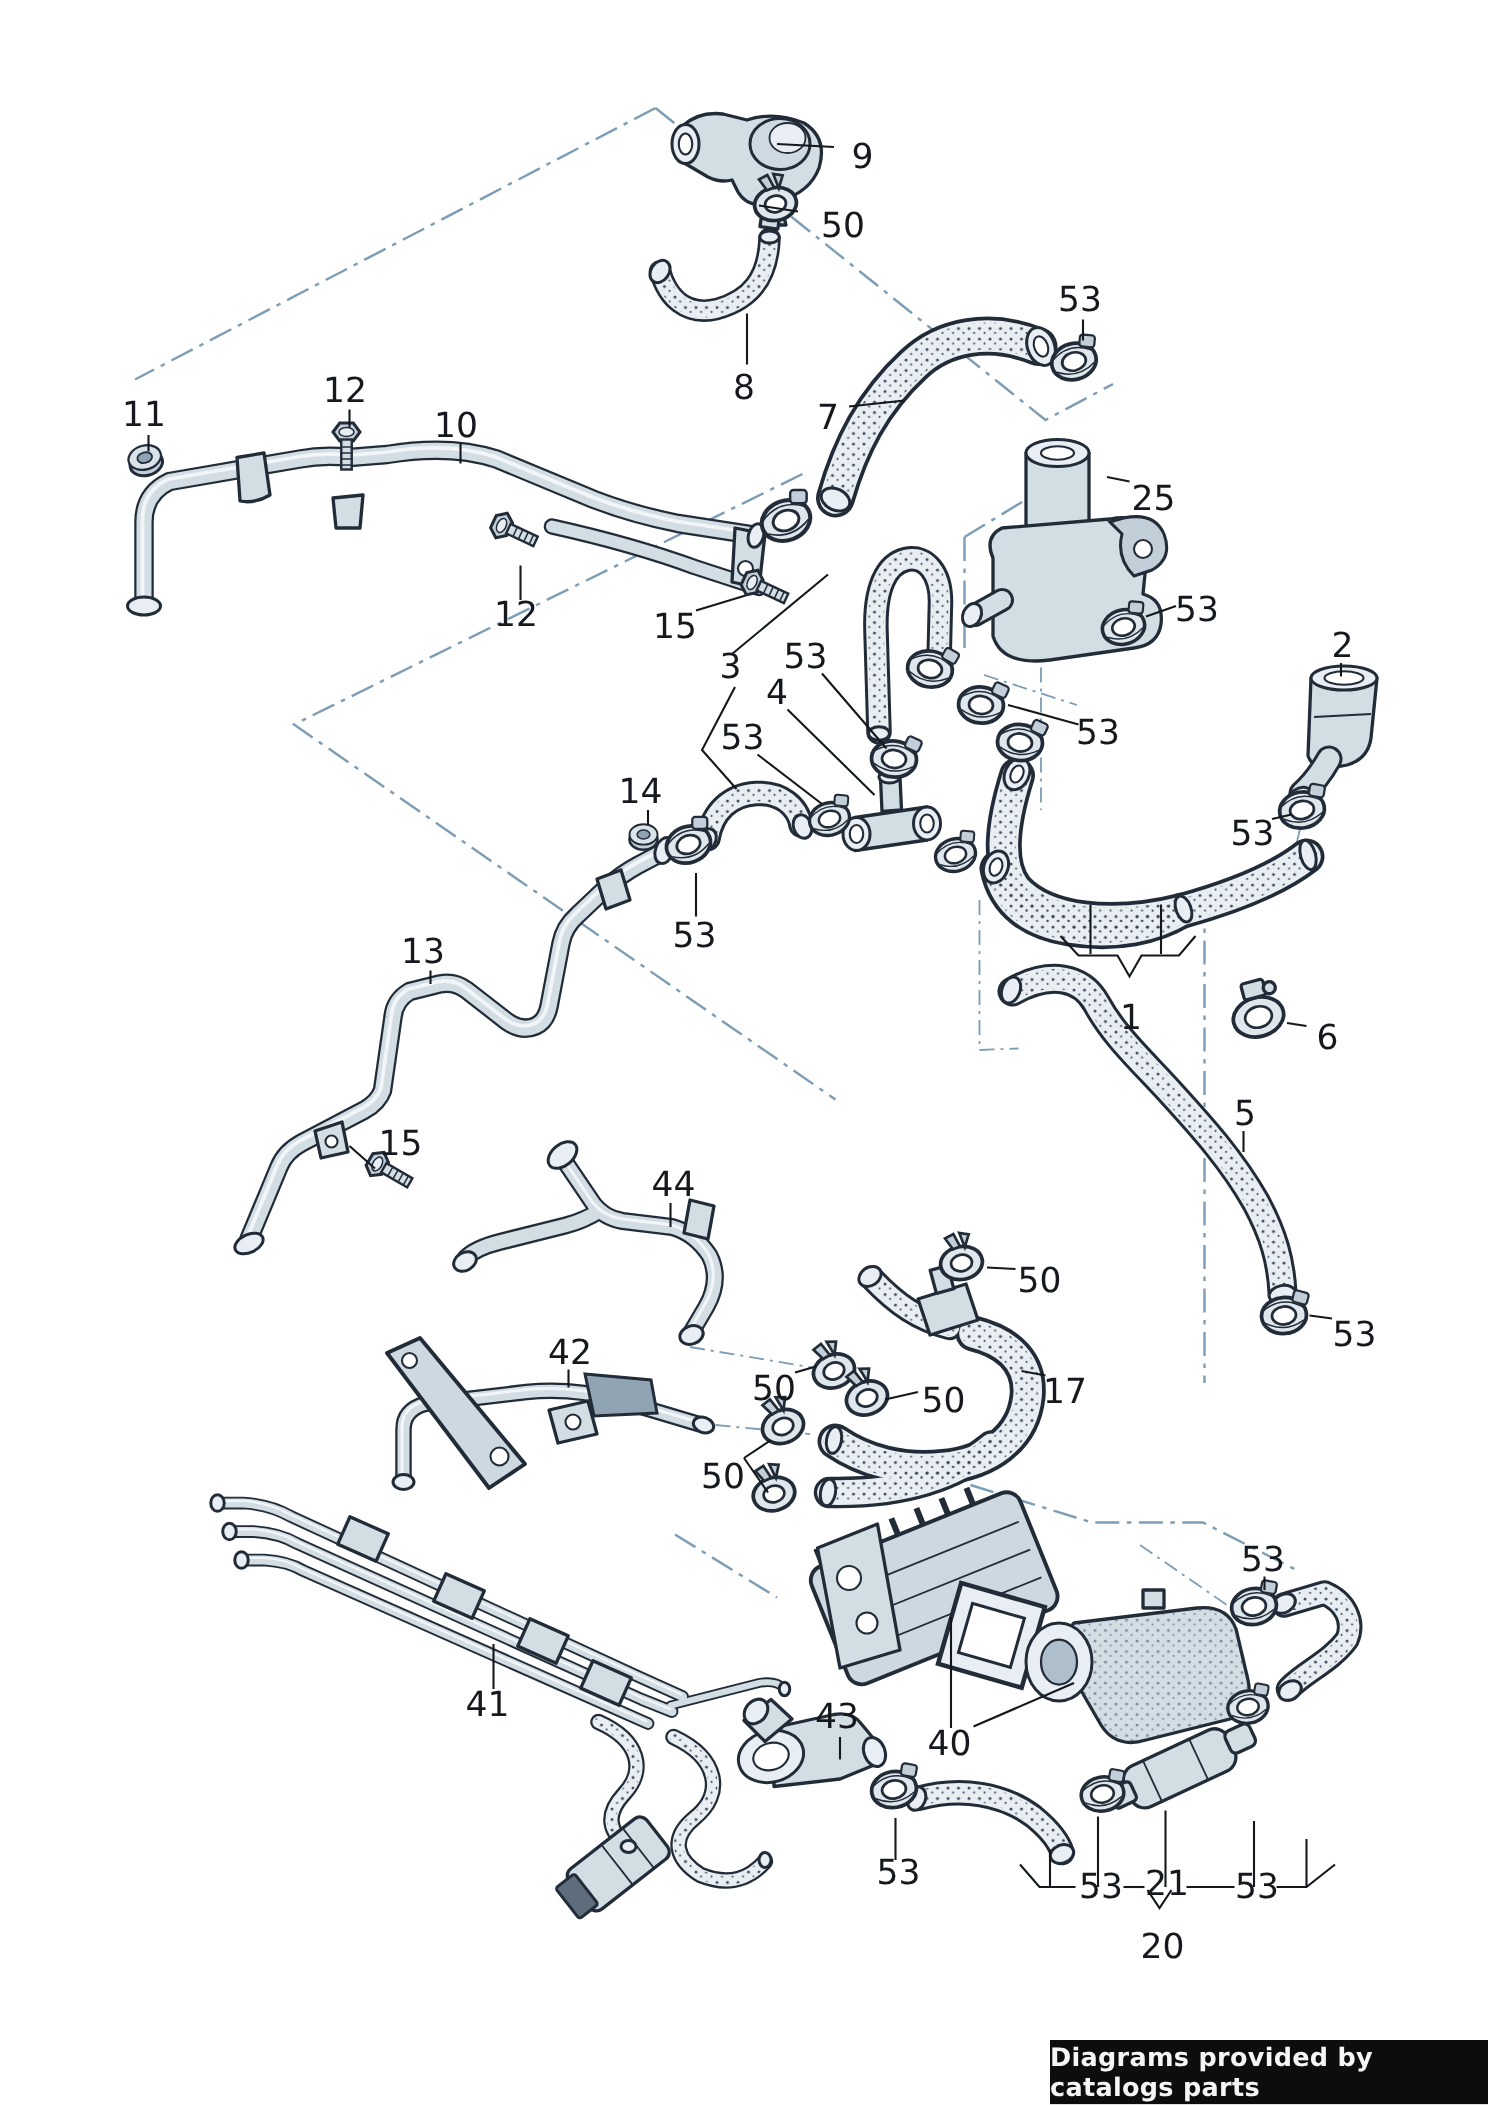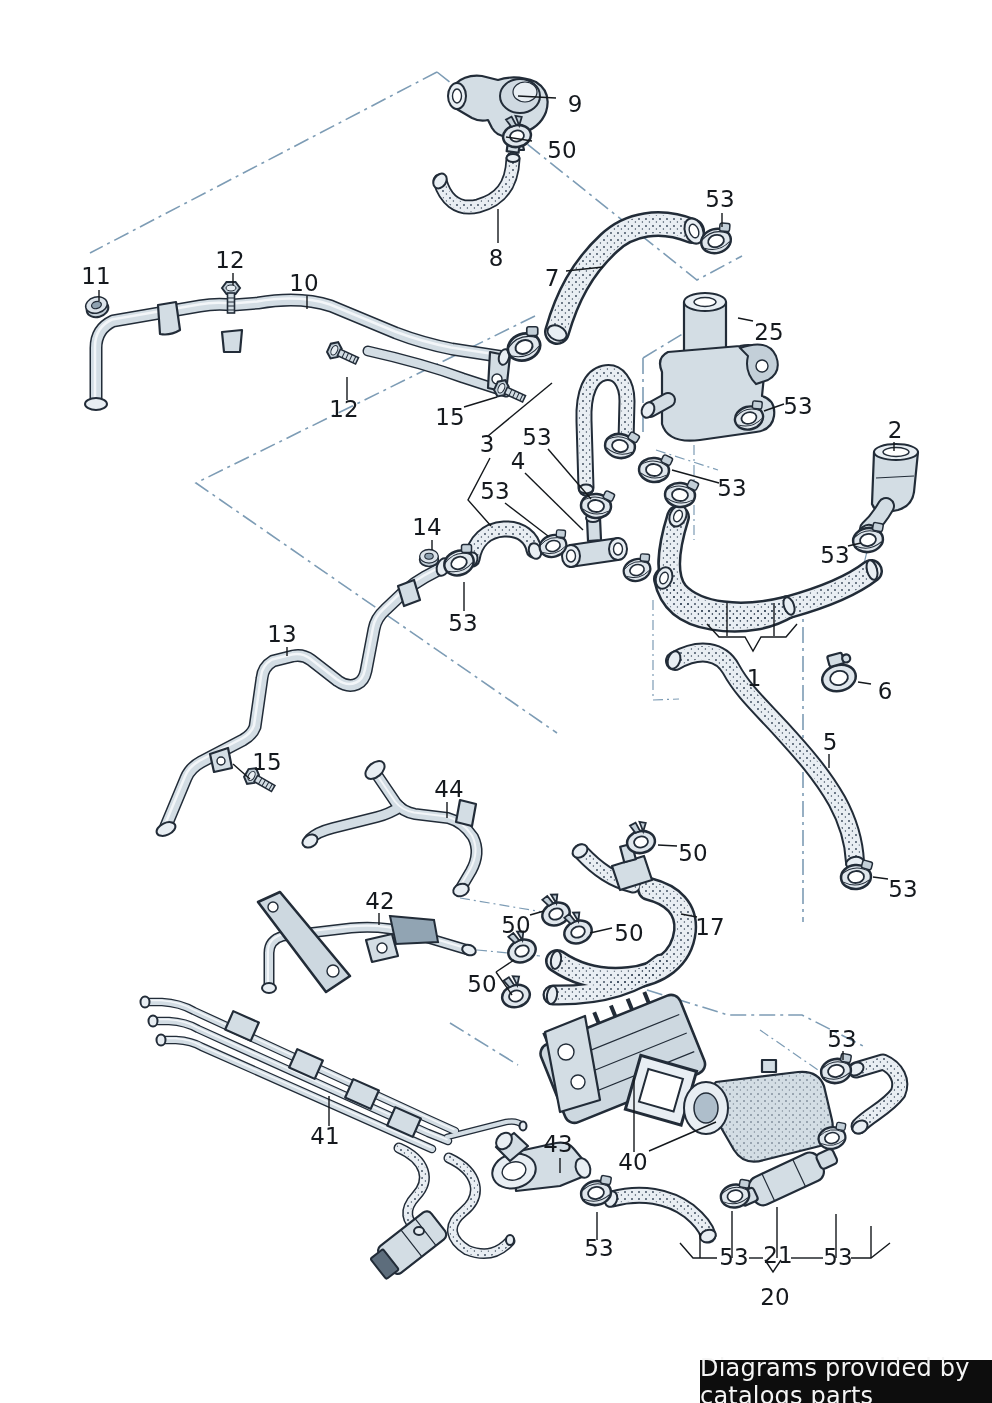--- a/index.html
+++ b/index.html
@@ -16,21 +16,21 @@
   .hO{stroke:#222c38;fill:none;stroke-linecap:round;stroke-linejoin:round;}
   .hF{stroke:#e9eef3;fill:none;stroke-linecap:round;stroke-linejoin:round;}
   .hS{stroke:url(#stip);fill:none;stroke-linecap:round;stroke-linejoin:round;}
   .solid{fill:#d3dde4;stroke:#222c38;stroke-width:2.2;stroke-linejoin:round;}
   .solid2{fill:#cdd8e0;stroke:#222c38;stroke-width:2.6;stroke-linejoin:round;}
   .cap{fill:#e8eef3;stroke:#222c38;stroke-width:2;}
   .capIn{fill:#ffffff;stroke:#222c38;stroke-width:1.4;}
   .thin{stroke:#222c38;stroke-width:1.2;fill:none;}
   #footer{position:absolute;right:0;bottom:0;width:292px;height:43px;background:#0d0d0d;
           color:#f5f5f5;display:flex;align-items:center;justify-content:flex-end;
-          font-size:24px;letter-spacing:.2px;}
+          font-size:17px;letter-spacing:.2px;font-weight:bold;}
 </style>
 </head>
 <body>
 
 <div id="stage">
 <svg id="diagram" width="992" height="1403" viewBox="0 0 992 1403" xmlns="http://www.w3.org/2000/svg">
   <defs>
     <pattern id="stip" width="7" height="7" patternUnits="userSpaceOnUse">
       <circle cx="2" cy="2" r="0.95" fill="#39485a"></circle>
       <circle cx="5.4" cy="5" r="0.7" fill="#39485a"></circle>

